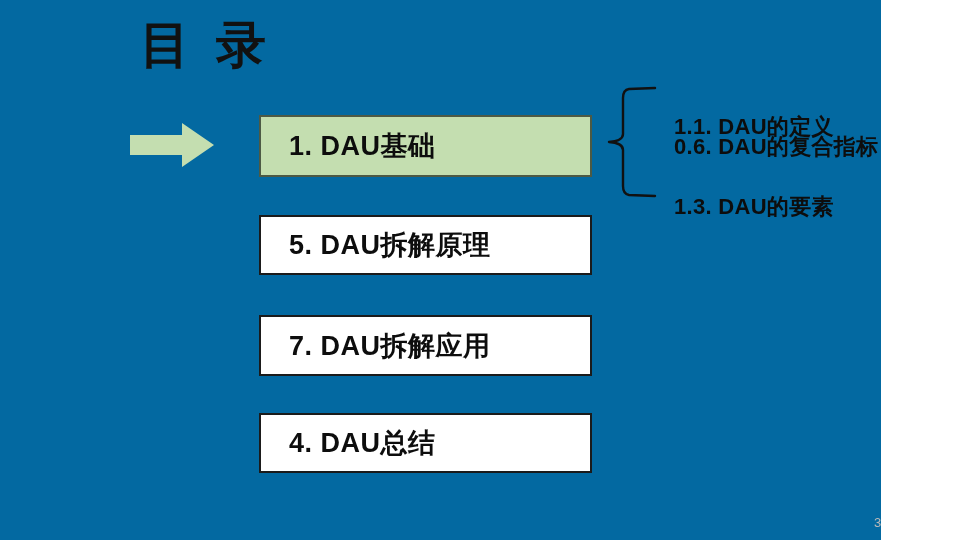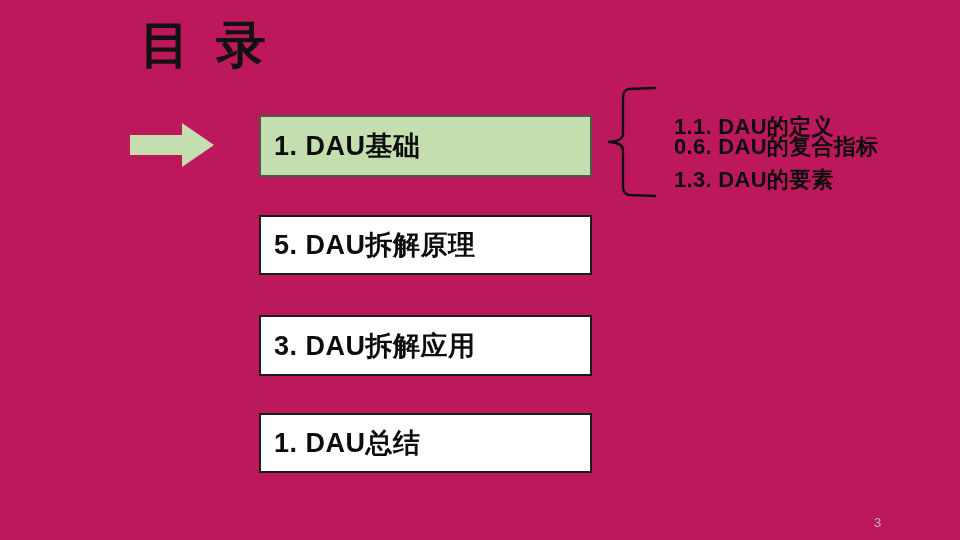--- a/index.html
+++ b/index.html
@@ -10,23 +10,23 @@
     width: 960px;
     height: 540px;
     background: #ffffff;
     font-family: "Liberation Sans", "DejaVu Sans", sans-serif;
     overflow: hidden;
     position: relative;
   }
 
   #slide {
     position: relative;
-    width: 960px;
+    width: 881px;
     height: 540px;
-    background: #be185d;
+    background: #0369a1;
   }
 
   
   #slide-title {
     position: absolute;
     left: 140px;
     top: 14px;
     font-size: 50px;
     font-weight: bold;
     color: #111111;
@@ -56,21 +56,21 @@
     align-items: center;
   }
   .agenda-box.is-active {
     background: #c4deb0;
     border-color: #4d5a45;
   }
   .agenda-label {
     font-size: 27px;
     font-weight: bold;
     color: #0d0d0d;
-    padding-left: 13px;
+    padding-left: 28px;
     letter-spacing: 0.5px;
     white-space: nowrap;
   }
 
   #agenda-box-0 { top: 115px;  height: 62px; }
   #agenda-box-1 { top: 215px;  height: 60px; }
   #agenda-box-2 { top: 315px;  height: 61px; }
   #agenda-box-3 { top: 413px;  height: 60px; }
 
   
@@ -86,21 +86,21 @@
     position: absolute;
     left: 674px;
     font-size: 22px;
     font-weight: bold;
     color: #0d0d0d;
     white-space: nowrap;
     letter-spacing: 0.3px;
   }
   #sub-item-0 { top: 82px; margin-top: 30px; }
   #sub-item-1 { top: 132px; }
-  #sub-item-2 { top: 165px; }
+  #sub-item-2 { top: 192px; }
 
   
   #watermark {
     position: absolute;
     left: 744px;
     top: 498px;
     font-size: 28px;
     color: #d7d7d7;
     white-space: nowrap;
     letter-spacing: 1px;
@@ -129,25 +129,25 @@
 
   <div class="agenda-box is-active" id="agenda-box-0">
     <span class="agenda-label">1. DAU基础</span>
   </div>
 
   <div class="agenda-box" id="agenda-box-1">
     <span class="agenda-label">5. DAU拆解原理</span>
   </div>
 
   <div class="agenda-box" id="agenda-box-2">
-    <span class="agenda-label">3. DAU拆解应用</span>
+    <span class="agenda-label">7. DAU拆解应用</span>
   </div>
 
   <div class="agenda-box" id="agenda-box-3">
-    <span class="agenda-label">1. DAU总结</span>
+    <span class="agenda-label">4. DAU总结</span>
   </div>
 
   <div id="brace-group">
     <svg width="50" height="112" viewBox="0 0 50 112" xmlns="http://www.w3.org/2000/svg">
       <path d="M48 2 L22 3 Q16 4 16 12 L16 48 Q16 55 2 56 Q16 57 16 64 L16 100 Q16 108 22 109 L48 110" fill="none" stroke="#111111" stroke-width="2.4" stroke-linecap="round" stroke-linejoin="round"></path>
     </svg>
   </div>
 
   <div class="sub-item" id="sub-item-0">1.1. DAU的定义</div>
   <div class="sub-item" id="sub-item-1">0.6. DAU的复合指标</div>

